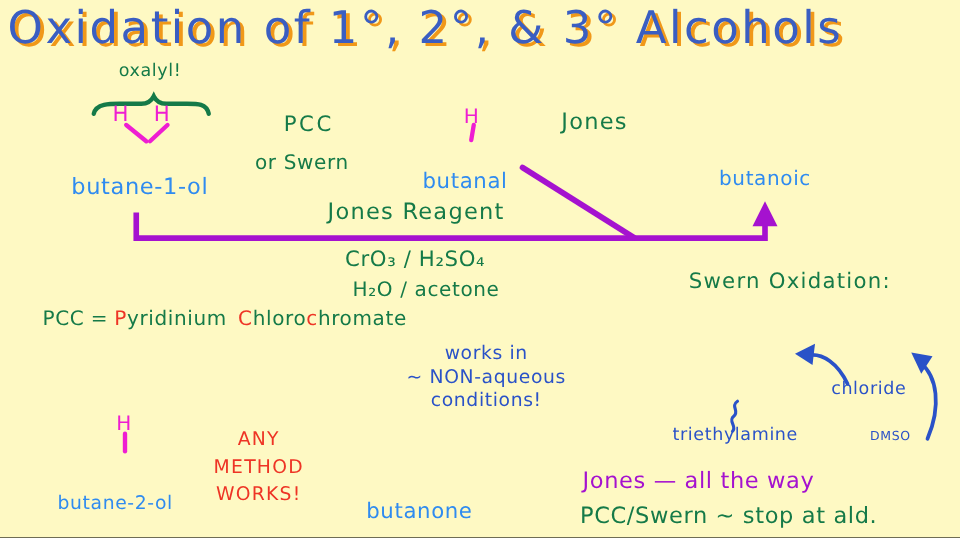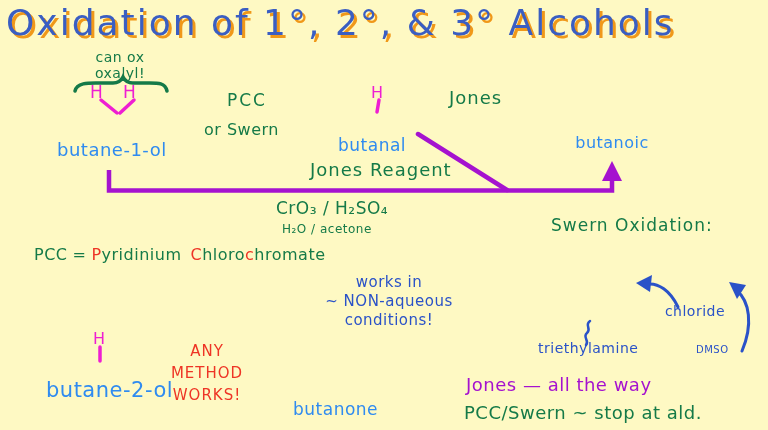--- a/index.html
+++ b/index.html
@@ -38,42 +38,41 @@
     <path d="M678,307 C670,290 658,283 648,284" fill="none" stroke-width="3" stroke-linecap="round" stroke="#2a52c8"></path>
     <polygon points="636,283 652,275 650,292" fill="#2a52c8"></polygon>
 
     <path d="M742,351 C753,325 750,301 736,290" fill="none" stroke-width="3" stroke-linecap="round" stroke="#2a52c8"></path>
     <polygon points="729,282 746,285 737,299" fill="#2a52c8"></polygon>
   </svg>
 
   <div id="title" class="txt" style="left: 6px; top: 2px; color: rgb(58, 94, 194);">Oxidation of 1°, 2°, &amp; 3° Alcohols</div>
 
   <div class="txt ctr" style="left: 68px; top: 49px; width: 104px; font-size: 14px; color: rgb(21, 122, 72);">
-    <div>can ox</div>
     <div>oxalyl!</div>
   </div>
   <div class="txt" style="left: 90px; top: 83px; font-size: 17px; color: rgb(238, 30, 210);">H</div>
   <div class="txt" style="left: 123px; top: 83px; font-size: 17px; color: rgb(238, 30, 210);">H</div>
   <div class="txt" style="left: 57px; top: 140px; font-size: 18px; color: rgb(47, 139, 240);">butane-1-ol</div>
 
   <div class="txt" style="left: 227px; top: 91px; font-size: 17px; letter-spacing: 2px; color: rgb(21, 122, 72);">PCC</div>
   <div class="txt" style="left: 204px; top: 121px; font-size: 16px; color: rgb(21, 122, 72);">or Swern</div>
 
   <div class="txt" style="left: 371px; top: 84px; font-size: 16px; color: rgb(238, 30, 210);">H</div>
   <div class="txt" style="left: 338px; top: 136px; font-size: 17px; color: rgb(47, 139, 240);">butanal</div>
 
   <div class="txt" style="left: 449px; top: 88px; font-size: 18px; letter-spacing: 1px; color: rgb(21, 122, 72);">Jones</div>
 
   <div class="txt ctr" style="left: 558px; top: 134px; width: 108px; font-size: 16px; color: rgb(47, 139, 240);">
     <div>butanoic</div>
   </div>
 
-  <div class="txt" style="left: 262px; top: 160px; font-size: 18px; letter-spacing: 1px; color: rgb(21, 122, 72); margin-left: 48px;">Jones Reagent</div>
+  <div class="txt" style="left: 262px; top: 160px; font-size: 18px; letter-spacing: 1px; color: rgb(21, 122, 72);">Jones Reagent</div>
   <div class="txt" style="left: 276px; top: 199px; font-size: 17px; color: rgb(21, 122, 72);">CrO₃ / H₂SO₄</div>
-  <div class="txt" style="left: 282px; top: 223px; font-size: 12px; color: rgb(21, 122, 72);">H₂O / acetone</div>
+  <div class="txt" style="left: 282px; top: 223px; font-size: 16px; color: rgb(21, 122, 72);">H₂O / acetone</div>
 
   <div class="txt" style="left: 551px; top: 216px; font-size: 17px; letter-spacing: 1px; color: rgb(21, 122, 72);">Swern Oxidation:</div>
 
   <div class="txt row" style="left:34px;top:246px;font-size:16px;">
     <span style="color: rgb(21, 122, 72);">PCC</span>
     <span class="small-gap" style="color: rgb(21, 122, 72);">=</span>
     <span class="small-gap" style="color: rgb(238, 52, 37);">P</span>
     <span style="color: rgb(21, 122, 72);">yridinium</span>
     <span class="word-gap" style="color: rgb(238, 52, 37);">C</span>
     <span style="color: rgb(21, 122, 72);">hloro</span>
@@ -87,21 +86,21 @@
     <div>works in</div>
     <div>~ NON-aqueous</div>
     <div>conditions!</div>
   </div>
   <div class="txt ctr" style="left: 650px; top: 302px; width: 90px; font-size: 14px; line-height: 18px; color: rgb(42, 82, 200);">
     <div>chloride</div>
   </div>
   <div class="txt" style="left: 696px; top: 344px; font-size: 10px; color: rgb(42, 82, 200);">DMSO</div>
 
   <div class="txt" style="left: 93px; top: 330px; font-size: 16px; color: rgb(238, 30, 210);">H</div>
-  <div class="txt" style="left: 46px; top: 378px; font-size: 21px; color: rgb(47, 139, 240);">butane-2-ol</div>
+  <div class="txt" style="left: 46px; top: 394px; font-size: 15px; color: rgb(47, 139, 240);">butane-2-ol</div>
   <div class="txt ctr" style="left: 148px; top: 340px; width: 118px; font-size: 15px; line-height: 22px; letter-spacing: 1px; color: rgb(238, 52, 37);">
     <div>ANY</div>
     <div>METHOD</div>
     <div>WORKS!</div>
   </div>
   <div class="txt" style="left: 293px; top: 400px; font-size: 17px; color: rgb(47, 139, 240);">butanone</div>
 
   <div class="txt" style="left: 466px; top: 375px; font-size: 18px; color: rgb(165, 18, 207);">Jones — all the way</div>
   <div class="txt" style="left: 464px; top: 403px; font-size: 18px; color: rgb(21, 122, 72);">PCC/Swern ~ stop at ald.</div>
 

